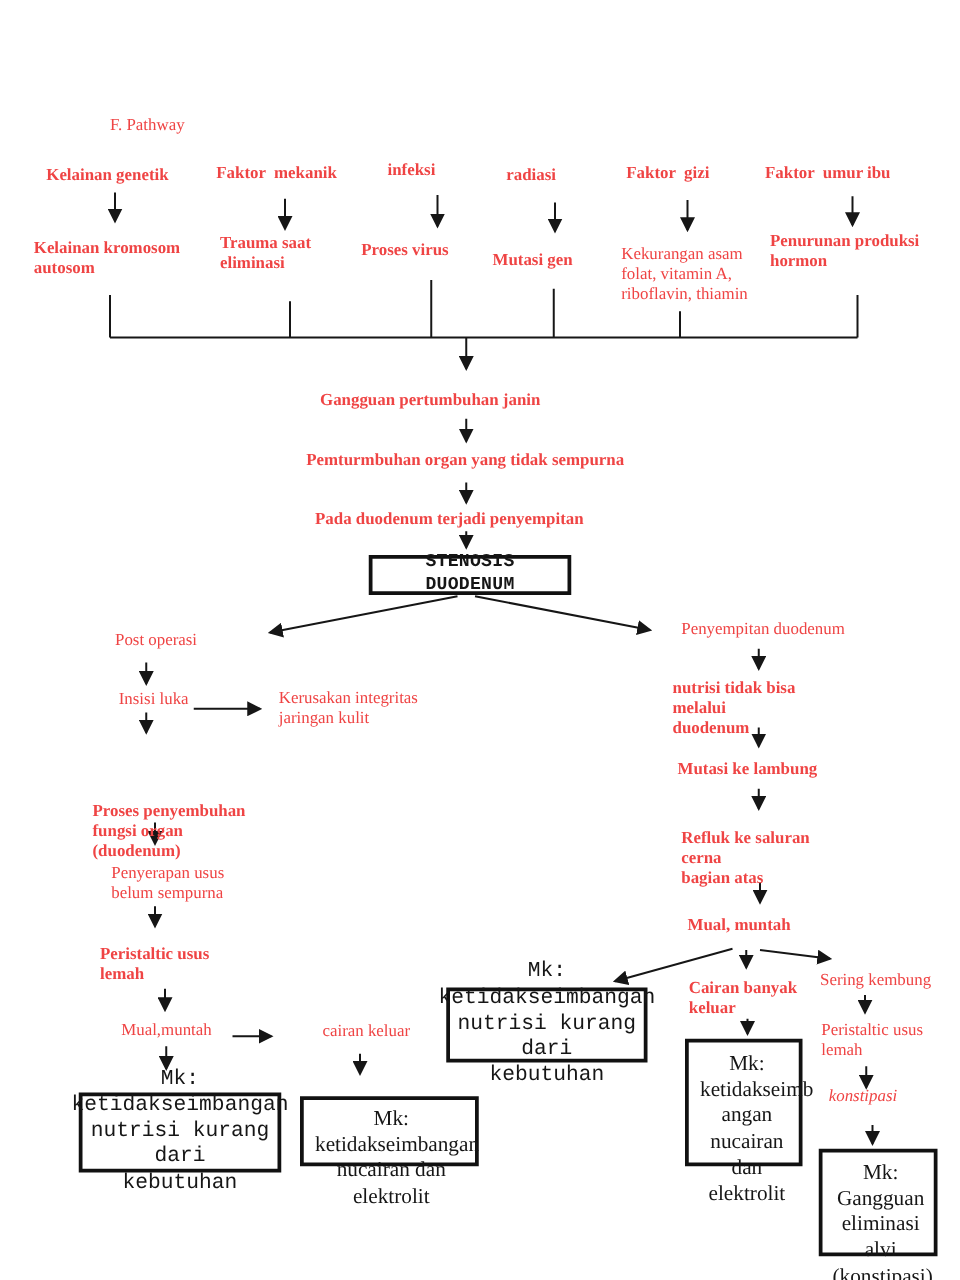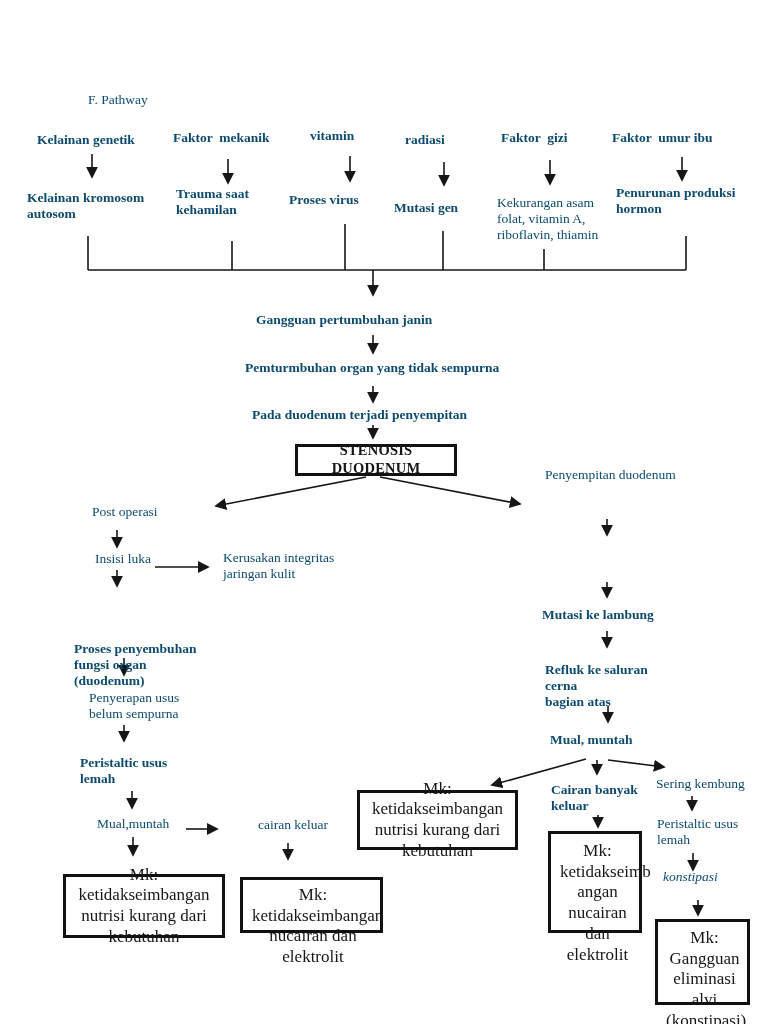--- a/index.html
+++ b/index.html
@@ -2,29 +2,29 @@
 <html><head>
 <meta charset="utf-8">
 <style>
   html,body { margin:0; padding:0; background:#ffffff; }
   .page {
     position:relative; width:768px; height:1024px; background:#ffffff;
     font-family:"Liberation Serif", serif; color:#161616; overflow:hidden;
   }
   .node {
     position:absolute; font-size:13.5px; line-height:1.18;
-    white-space:pre-wrap; color:#0c4a6e;
+    white-space:pre-wrap; color:#ef4444;
   }
   .center { text-align:left;font-weight:bold; }
   .connectors { position:absolute; left:0; top:0; width:768px; height:1024px; }
   .dbox {
     position:absolute; border:3px solid #111; box-sizing:border-box;
     font-size:17px; line-height:1.22; white-space:pre-wrap; background:#fff;
   }
-  .dbox.center-text { display:flex; align-items:center; justify-content:center; text-align:center; padding:2px 4px; }
+  .dbox.center-text { display:flex; align-items:center; justify-content:center; text-align:center; padding:2px 4px;font-family:Liberation Mono, monospace; }
   .dbox.left-text { display:block; text-align:center; }
   .stenosis { font-weight:bold; font-size:14.5px; letter-spacing:0.2px; }
 </style>
 </head>
 <body>
 
 <div class="page">
 
   <svg class="connectors" viewBox="0 0 768 1024" fill="none" stroke="#161616" stroke-width="1.6">
     <defs>
@@ -80,29 +80,29 @@
       <path d="M692 796 V810" marker-end="url(#ah)"></path>
       <path d="M693 853 V870" marker-end="url(#ah)"></path>
       <path d="M698 900 V915" marker-end="url(#ah)"></path>
     </g>
   </svg>
 
   <div class="node" style="left:88px; top:92px;">F. Pathway</div>
 
   <div class="node center" style="left:37px;  top:132px; width:110px;">Kelainan genetik</div>
   <div class="node center" style="left:173px; top:130px; width:110px;">Faktor  mekanik</div>
-  <div class="node center" style="left:310px; top:128px; width:80px;">vitamin</div>
+  <div class="node center" style="left:310px; top:128px; width:80px;">infeksi</div>
   <div class="node center" style="left:405px; top:132px; width:80px;">radiasi</div>
   <div class="node center" style="left:501px; top:130px; width:100px;">Faktor  gizi</div>
   <div class="node center" style="left:612px; top:130px; width:130px;">Faktor  umur ibu</div>
 
   <div class="node center" style="left:27px;  top:190px; width:130px;">Kelainan kromosom
 autosom</div>
   <div class="node center" style="left:176px; top:186px; width:110px;">Trauma saat
-kehamilan</div>
+eliminasi</div>
   <div class="node center" style="left:289px; top:192px; width:110px;">Proses virus</div>
   <div class="node center" style="left:394px; top:200px; width:100px;">Mutasi gen</div>
   <div class="node" style="left:497px; top:195px; width:120px;">Kekurangan asam
 folat, vitamin A,
 riboflavin, thiamin</div>
   <div class="node center" style="left:616px; top:185px; width:140px;">Penurunan produksi
 hormon</div>
 
   <div class="node center" style="left:245px; top:360px; width:270px;">Pemturmbuhan organ yang tidak sempurna</div>
   <div class="node center" style="left:256px; top:312px; width:220px;">Gangguan pertumbuhan janin</div>
@@ -123,21 +123,23 @@
 lemah</div>
   <div class="node" style="left:97px; top:816px;">Mual,muntah</div>
   <div class="node" style="left:258px; top:817px;">cairan keluar</div>
 
   <div class="dbox center-text" style="left:63px; top:874px; width:162px; height:64px;">Mk: ketidakseimbangan
 nutrisi kurang dari
 kebutuhan</div>
   <div class="dbox left-text" style="left:240px; top:877px; width:143px; height:56px; padding:5px 6px 0 9px;">Mk: ketidakseimbangan
 nucairan dan elektrolit</div>
 
-  <div class="node" style="left:545px; top:467px;">Penyempitan duodenum</div>
+  <div class="node" style="left:545px; top:495px;">Penyempitan duodenum</div>
+  <div class="node center" style="left:538px; top:542px; width:140px;">nutrisi tidak bisa melalui
+duodenum</div>
   <div class="node center" style="left:542px; top:607px; width:130px;">Mutasi ke lambung</div>
   <div class="node center" style="left:545px; top:662px; width:130px;">Refluk ke saluran cerna
 bagian atas</div>
   <div class="node center" style="left:550px; top:732px; width:110px;">Mual, muntah</div>
   <div class="node center" style="left:551px; top:782px; width:90px;">Cairan banyak
 keluar</div>
   <div class="node" style="left:656px; top:776px;">Sering kembung</div>
   <div class="node" style="left:657px; top:816px; width:95px;">Peristaltic usus
 lemah</div>
   <div class="node" style="left:663px; top:869px;font-style:italic;">konstipasi</div>

